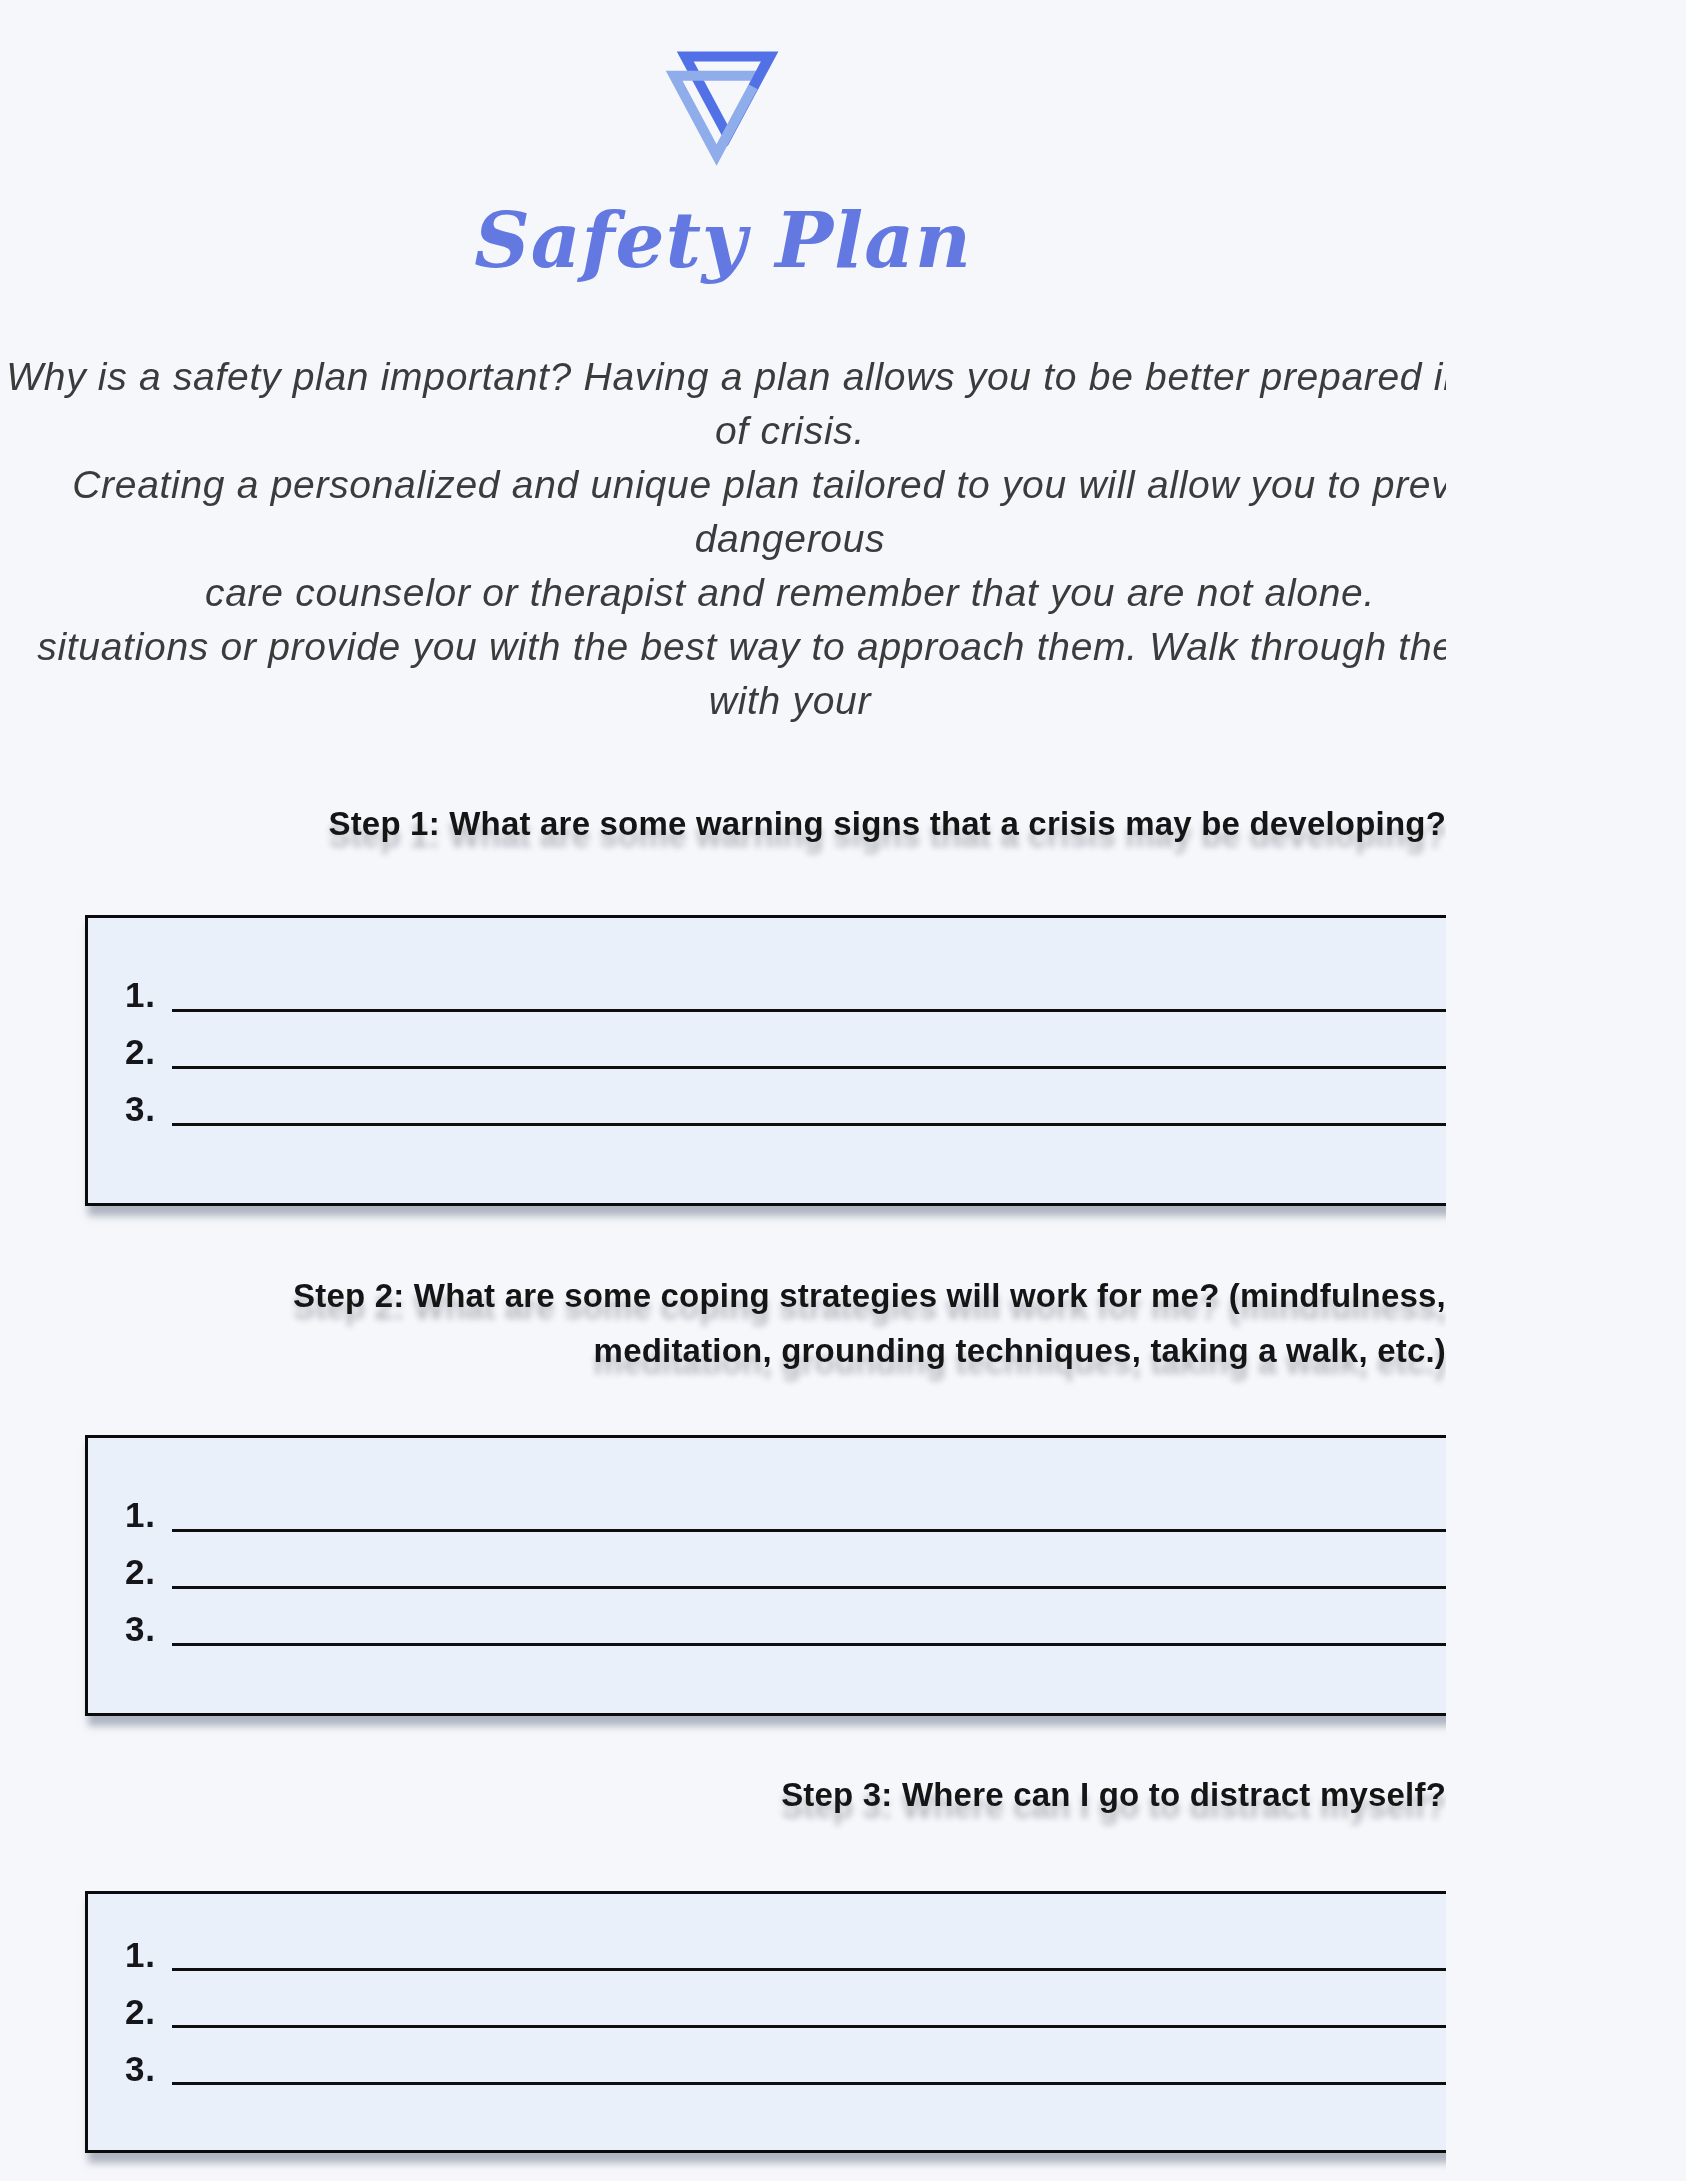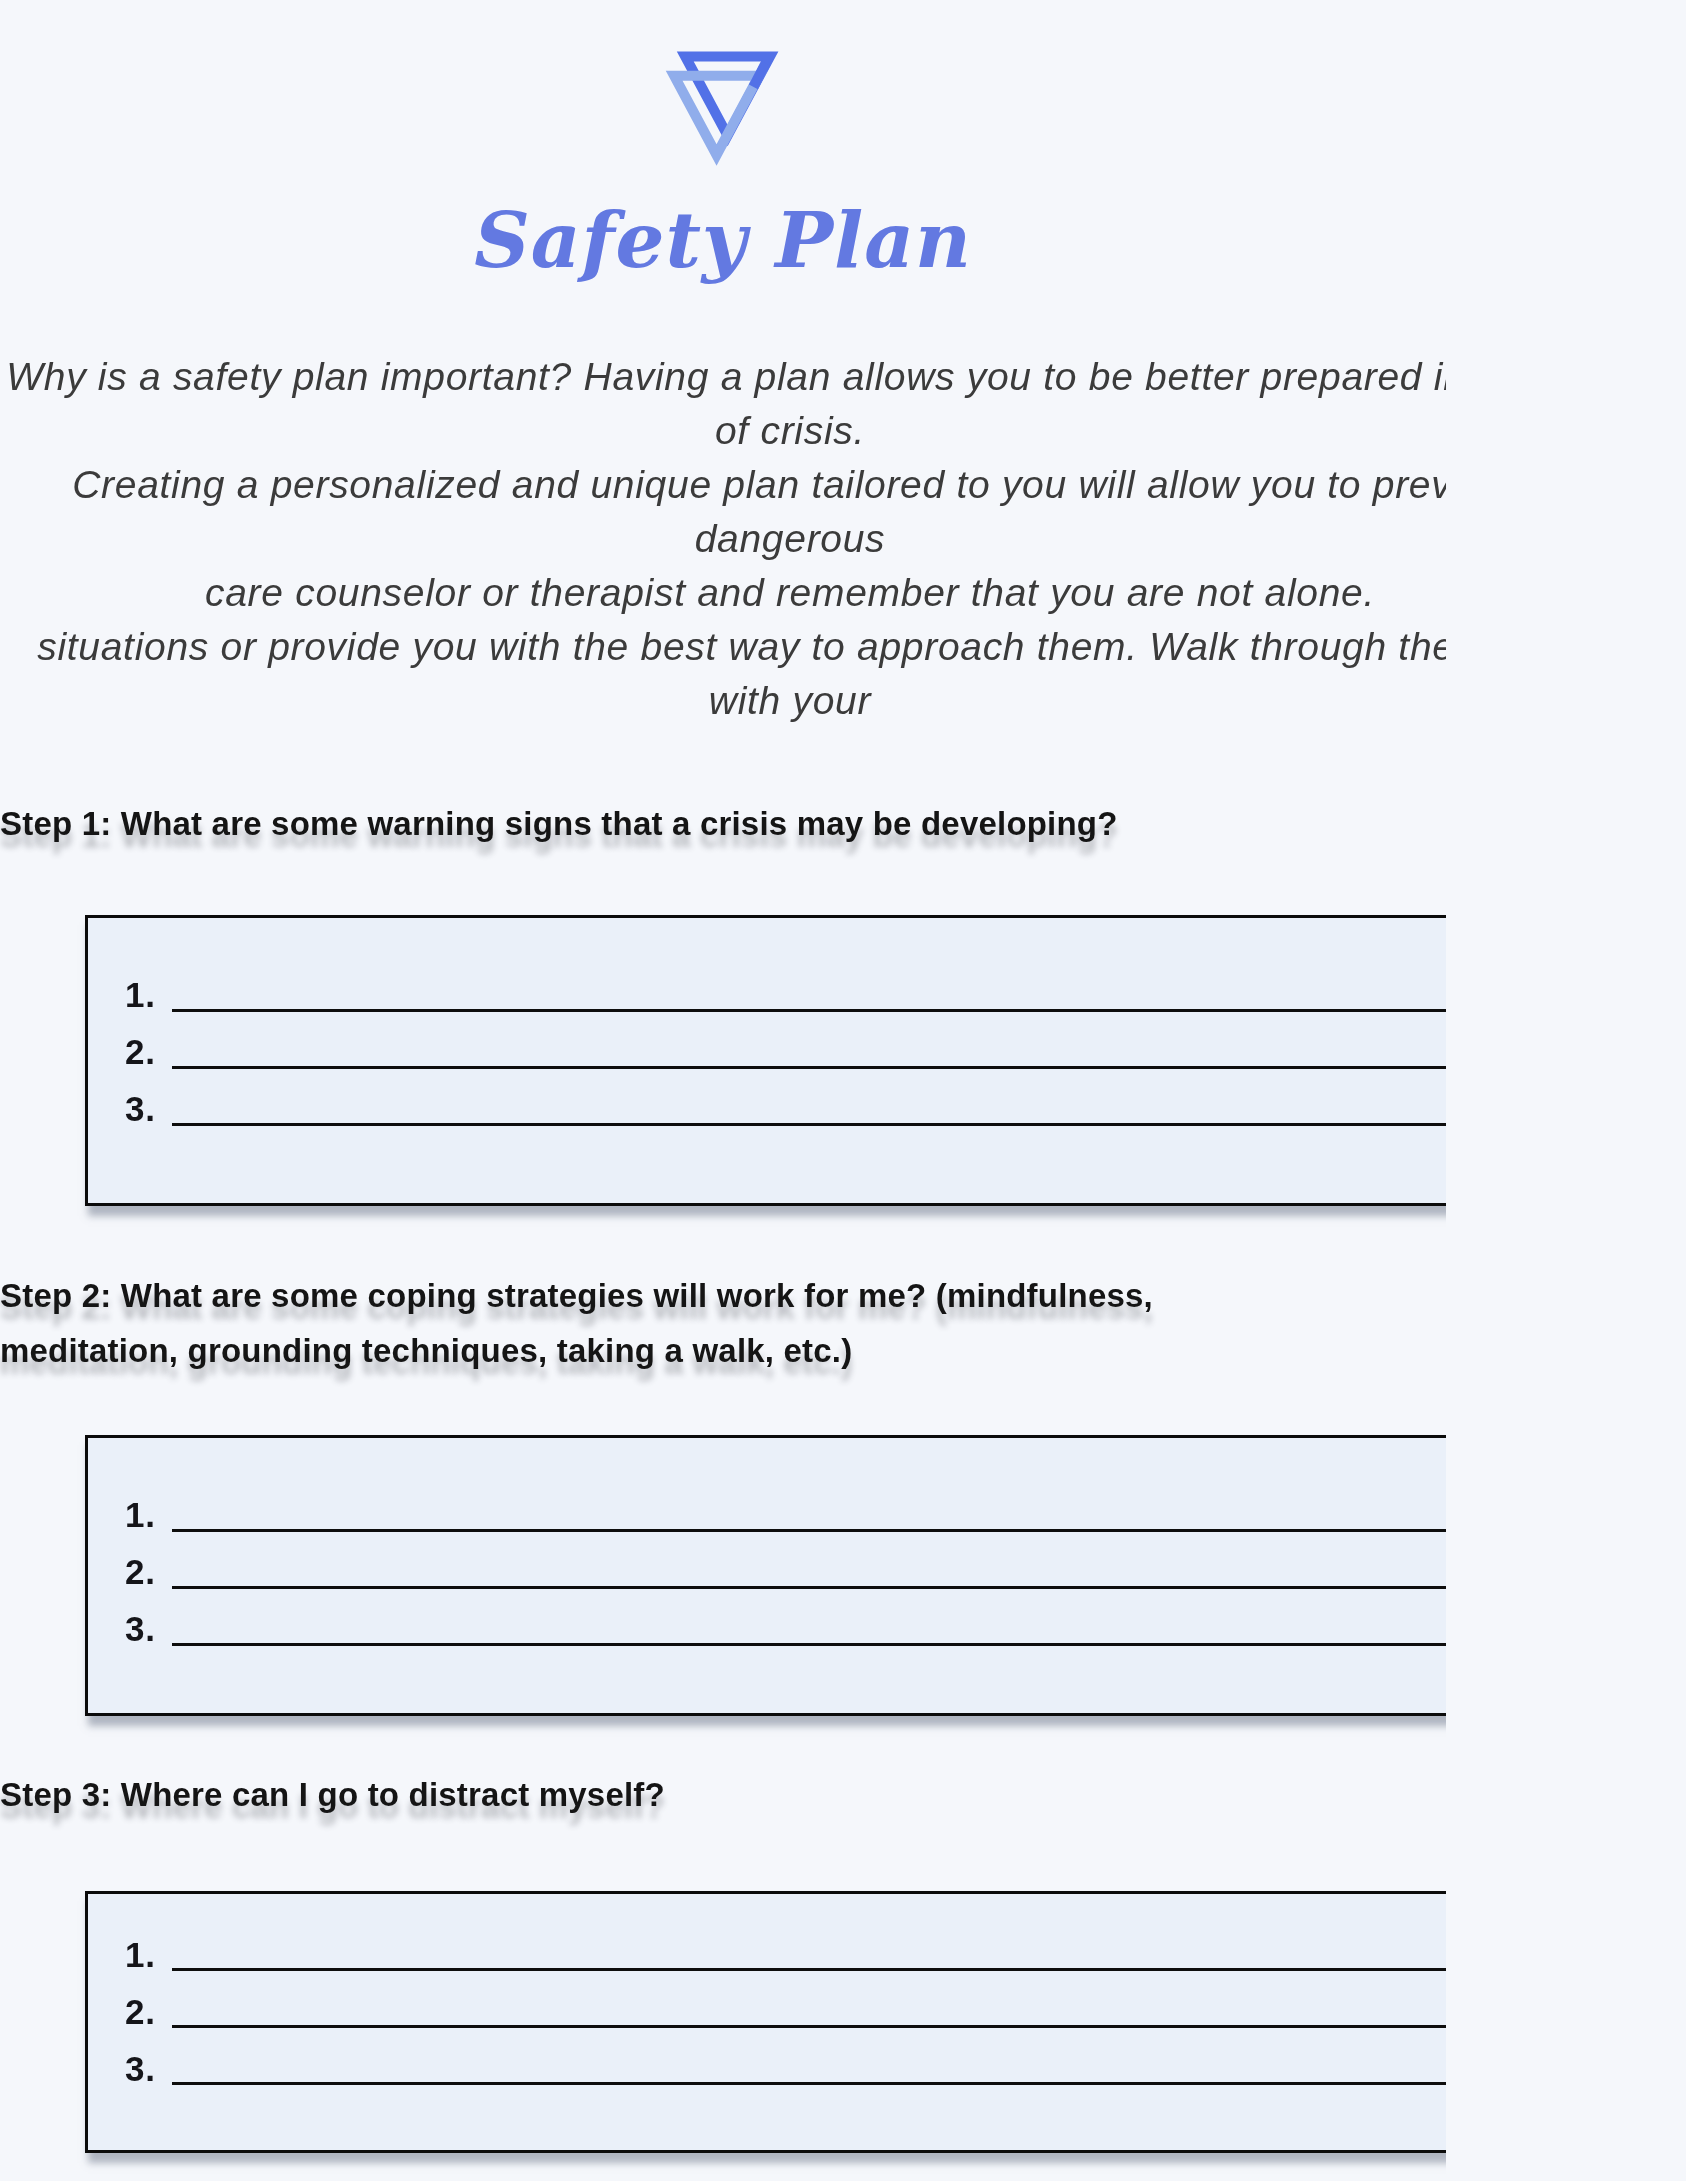--- a/index.html
+++ b/index.html
@@ -38,21 +38,21 @@
     font-style: italic;
     font-weight: 300;
     font-size: 39px;
     line-height: 54px;
     letter-spacing: 0.7px;
     color: #3b3b3b;
   }
 
   
   .step-heading {
-    text-align: left;
+    text-align: right;
     font-size: 33px;
     font-weight: 700;
     color: #151515;
     line-height: 55px;
     letter-spacing: 0.2px;
     text-shadow: 0 12px 6.4px rgba(40, 42, 52, 0.30);
   }
   .step-heading.s1 { margin-top: 68px; }
   .step-heading.s2 { margin-top: 62px; }
   .step-heading.s3 { margin-top: 51px; }

